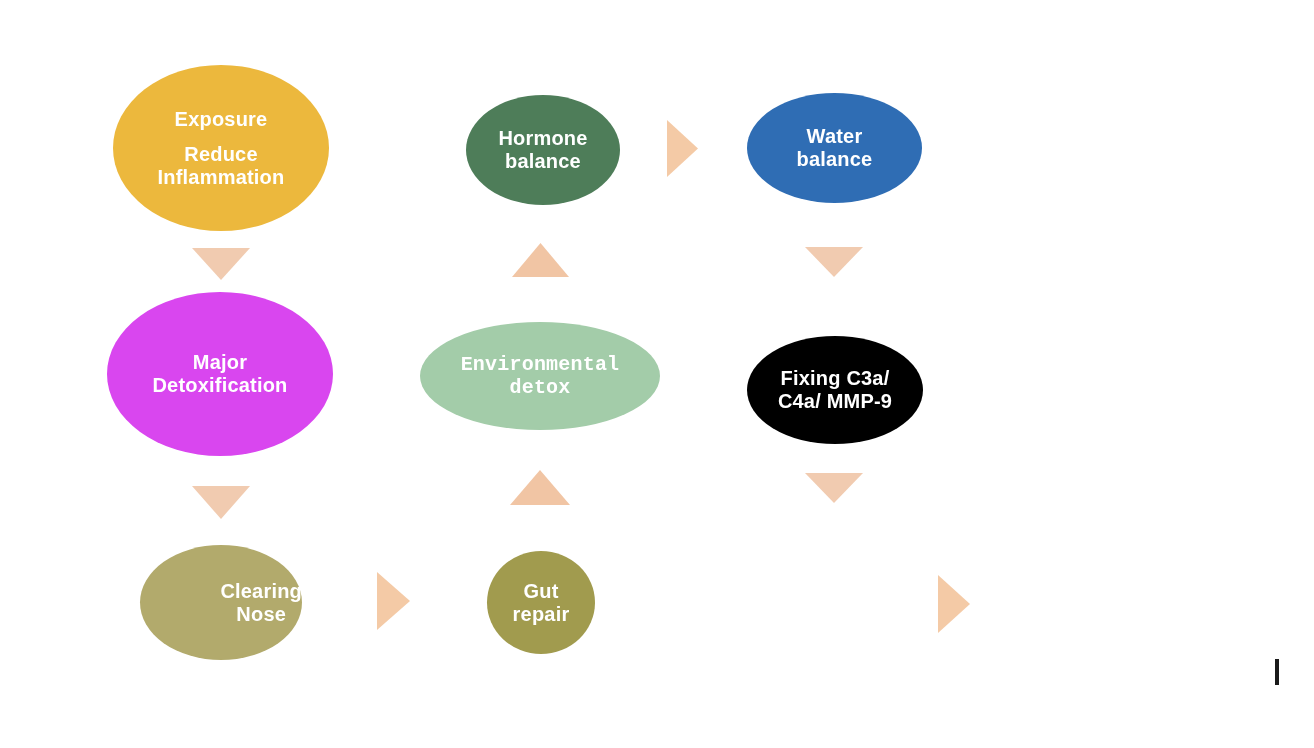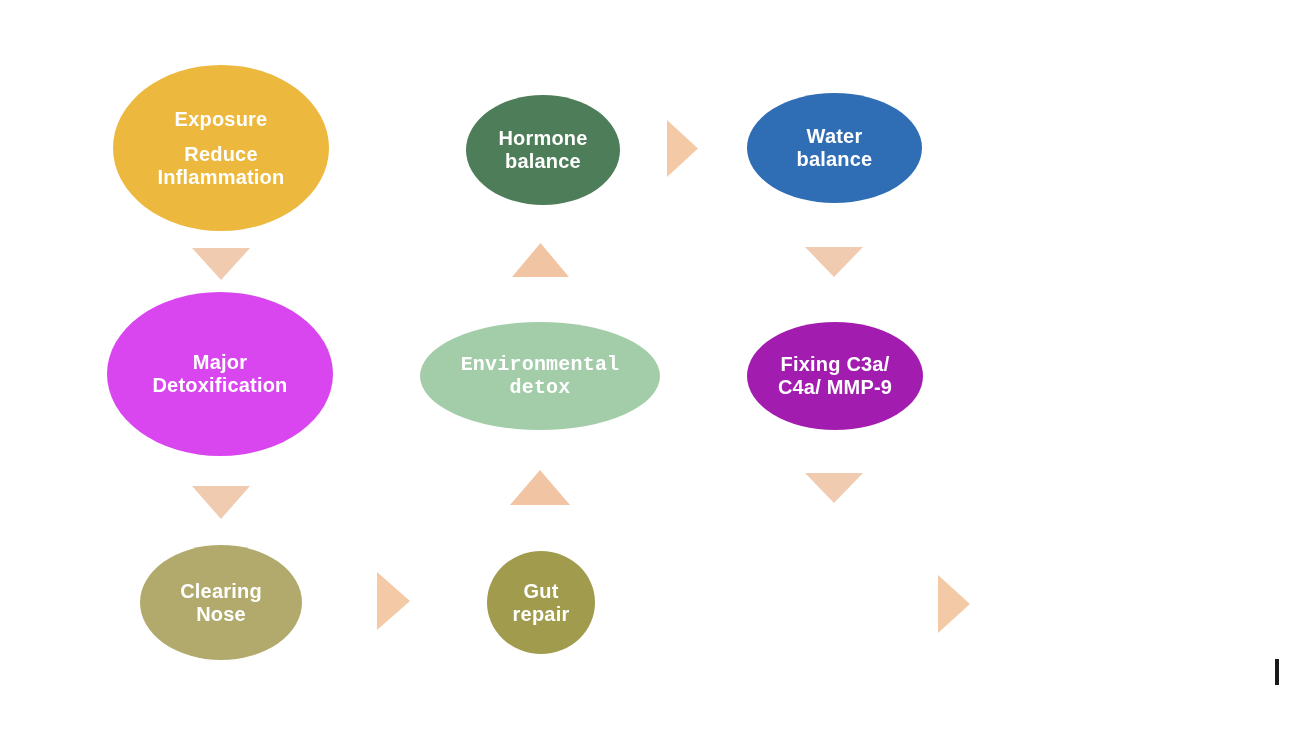--- a/index.html
+++ b/index.html
@@ -57,21 +57,21 @@
 
   <div class="node" style="left: 107px; top: 292px; width: 226px; height: 164px; background: #d946ef;">
     <div class="label">
       <span>Major</span>
       <span>Detoxification</span>
     </div>
   </div>
 
   <div class="arrow down" style="left: 192px; top: 486px; width: 58px; height: 33px; background: rgb(241, 203, 176);"></div>
 
-  <div class="node" style="left: 140px; top: 545px; width: 162px; height: 115px; background: rgb(178, 170, 108);">
+  <div class="node" style="left: 140px; top: 545px; width: 162px; height: 115px; background: rgb(178, 170, 108); justify-content: flex-end;">
     <div class="label">
       <span>Clearing</span>
       <span>Nose</span>
     </div>
   </div>
 
   <div class="arrow right" style="left: 377px; top: 572px; width: 33px; height: 58px; background: rgb(244, 202, 166);"></div>
 
   <div class="node" style="left: 466px; top: 95px; width: 154px; height: 110px; background: rgb(78, 125, 89); justify-content: center;">
     <div class="label">
@@ -102,21 +102,21 @@
 
   <div class="node" style="left: 747px; top: 93px; width: 175px; height: 110px; background: rgb(47, 109, 180);">
     <div class="label">
       <span>Water</span>
       <span>balance</span>
     </div>
   </div>
 
   <div class="arrow down" style="left: 805px; top: 247px; width: 58px; height: 30px; background: rgb(241, 203, 176);"></div>
 
-  <div class="node" style="left: 747px; top: 322px; width: 176px; height: 108px; background: #a21caf;">
+  <div class="node" style="left: 747px; top: 336px; width: 176px; height: 108px; background: #000000;">
     <div class="label">
       <span>Fixing C3a/</span>
       <span>C4a/ MMP-9</span>
     </div>
   </div>
 
   <div class="arrow down" style="left: 805px; top: 473px; width: 58px; height: 30px; background: rgb(241, 203, 176);"></div>
 
 
   <div class="arrow right" style="left: 938px; top: 575px; width: 32px; height: 58px; background: rgb(244, 202, 166);"></div>

